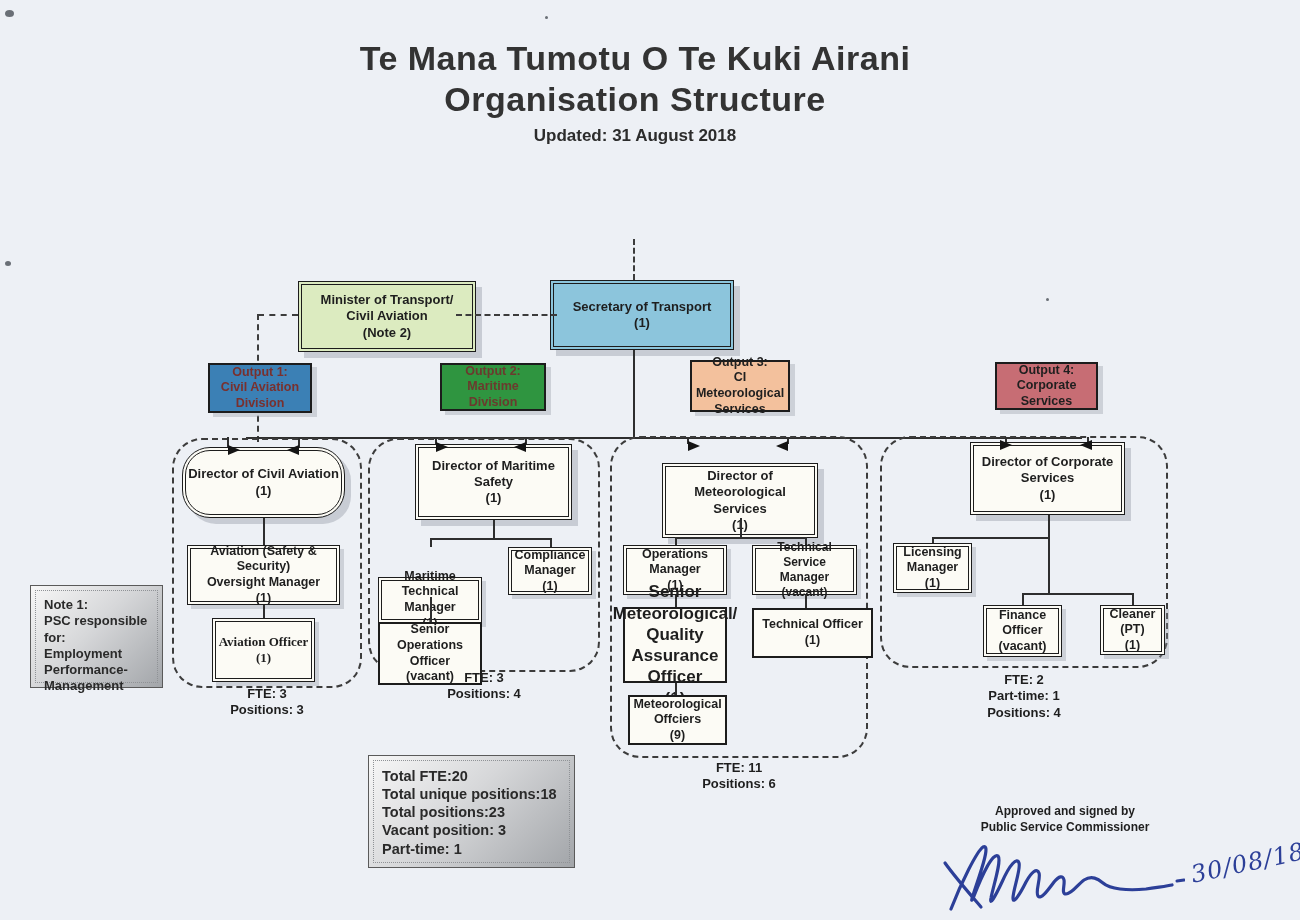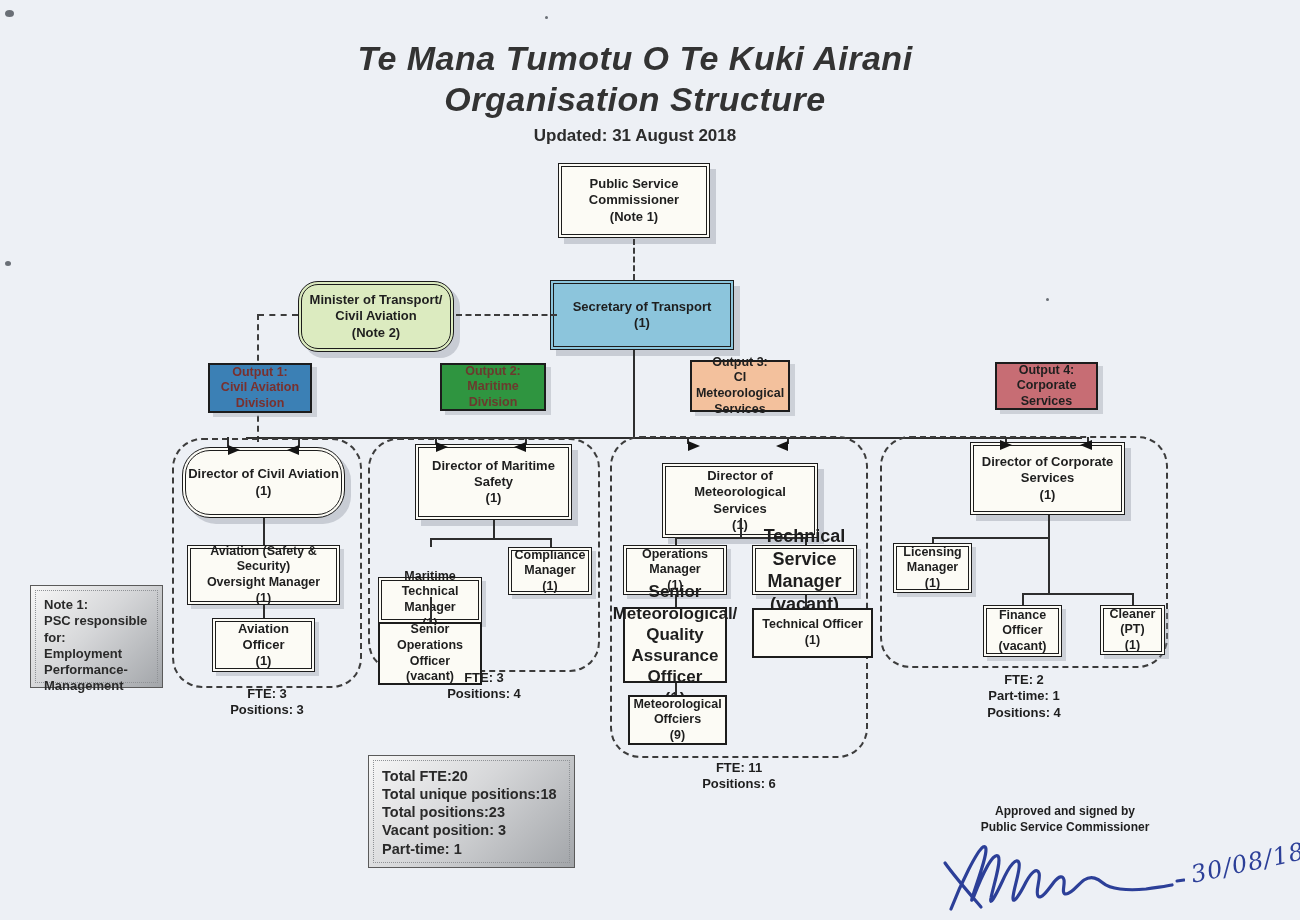--- a/index.html
+++ b/index.html
@@ -2,21 +2,21 @@
 <html><head>
 <meta charset="utf-8">
 <style>
   html,body{margin:0;padding:0;}
   body{font-family:"Liberation Sans", sans-serif; background:#d9dde3;}
   #canvas{position:relative; width:1300px; height:920px; background:#edf0f5; overflow:hidden;}
   .abs{position:absolute;}
   .lbl{white-space:pre-line; text-align:center; font-weight:bold; color:#1e1e1e; line-height:1.25;}
 
   
-  .title{left:0; top:38px; width:1270px; font-size:34px; font-weight:bold; color:#333; text-align:center; white-space:pre-line; line-height:1.2; letter-spacing:0.5px;font-style:italic;}
+  .title{left:0; top:38px; width:1270px; font-size:34px; font-weight:bold; color:#333; text-align:center; white-space:pre-line; line-height:1.2; letter-spacing:0.5px;}
   .updated{left:0; top:126px; width:1270px; font-size:17px; font-weight:bold; color:#2c2c2c; text-align:center;}
 
   
   .node{display:flex; align-items:center; justify-content:center; background:#fcfbf5; border:4px double #1c1c1c; box-shadow:6px 6px 0 rgba(145,151,163,0.40); box-sizing:border-box; font-size:13px;}
   .node.single{border:2px solid #1c1c1c;}
   .node.noshadow{box-shadow:none;}
   .node.subtle{box-shadow:4px 4px 0 rgba(145,151,163,0.35);}
   .minister{background:#dcebc0;}
   .secretary{background:#8cc5dc;}
 
@@ -55,26 +55,21 @@
 
   <div class="abs speck" style="left:5px; top:10px; width:9px; height:7px;"></div>
   <div class="abs speck" style="left:5px; top:261px; width:6px; height:5px;"></div>
   <div class="abs speck" style="left:545px; top:16px; width:3px; height:3px;"></div>
   <div class="abs speck" style="left:1046px; top:298px; width:3px; height:3px;"></div>
 
   <div class="abs title">Te Mana Tumotu O Te Kuki Airani
 Organisation Structure</div>
   <div class="abs updated">Updated: 31 August 2018</div>
 
-  <div class="abs node" style="left:558px; top:163px; width:152px; height:75px;">
-    <span class="lbl">Public Service
-Commissioner
-(Note 1)</span>
-  </div>
-  <div class="abs node minister" style="left:298px; top:281px; width:156px; height:71px;border-radius:20px;">
+  <div class="abs node minister" style="left:298px; top:281px; width:178px; height:71px;">
     <span class="lbl">Minister of Transport/
 Civil Aviation
 (Note 2)</span>
   </div>
   <div class="abs node secretary" style="left:550px; top:280px; width:184px; height:70px;">
     <span class="lbl">Secretary of Transport
 (1)</span>
   </div>
 
   <div class="abs vdash" style="left:633px; top:239px; height:41px;"></div>
@@ -113,21 +108,21 @@
   </div>
   <div class="abs arr-r" style="left:228px; top:445px;"></div>
   <div class="abs arr-l" style="left:287px; top:445px;"></div>
   <div class="abs vline" style="left:263px; top:518px; height:27px;"></div>
   <div class="abs node subtle" style="left:187px; top:545px; width:153px; height:60px; font-size:12.5px;">
     <span class="lbl">Aviation (Safety &amp; Security)
 Oversight Manager
 (1)</span>
   </div>
   <div class="abs vline" style="left:263px; top:605px; height:13px;"></div>
-  <div class="abs node subtle" style="left:212px; top:618px; width:103px; height:54px;">
+  <div class="abs node subtle" style="left:212px; top:618px; width:103px; height:64px;font-family:Liberation Serif, serif;">
     <span class="lbl">Aviation Officer
 (1)</span>
   </div>
   <div class="abs lbl summary" style="left:172px; top:686px; width:190px;">FTE: 3
 Positions: 3</div>
 
   <div class="abs group" style="left:368px; top:438px; width:232px; height:234px;"></div>
   <div class="abs vline" style="left:435px; top:437px; height:8px;"></div>
   <div class="abs vline" style="left:525px; top:437px; height:8px;"></div>
   <div class="abs node" style="left:415px; top:444px; width:157px; height:76px;">
@@ -172,21 +167,21 @@
   <div class="abs arr-l" style="left:776px; top:441px;"></div>
   <div class="abs vline" style="left:740px; top:518px; height:19px;"></div>
   <div class="abs hline" style="left:675px; top:537px; width:132px;"></div>
   <div class="abs vline" style="left:675px; top:537px; height:8px;"></div>
   <div class="abs vline" style="left:805px; top:537px; height:8px;"></div>
   <div class="abs node subtle" style="left:623px; top:545px; width:104px; height:50px; font-size:12.5px;">
     <span class="lbl">Operations
 Manager
 (1)</span>
   </div>
-  <div class="abs node subtle" style="left:752px; top:545px; width:105px; height:50px; font-size:18px;">
+  <div class="abs node subtle" style="left:752px; top:545px; width:105px; height:50px; font-size:12px;">
     <span class="lbl">Technical Service
 Manager
 (vacant)</span>
   </div>
   <div class="abs vline" style="left:675px; top:595px; height:12px;"></div>
   <div class="abs node single noshadow" style="left:623px; top:607px; width:104px; height:76px; font-size:17px;">
     <span class="lbl">Senior
 Meteorological/
 Quality Assurance
 Officer

